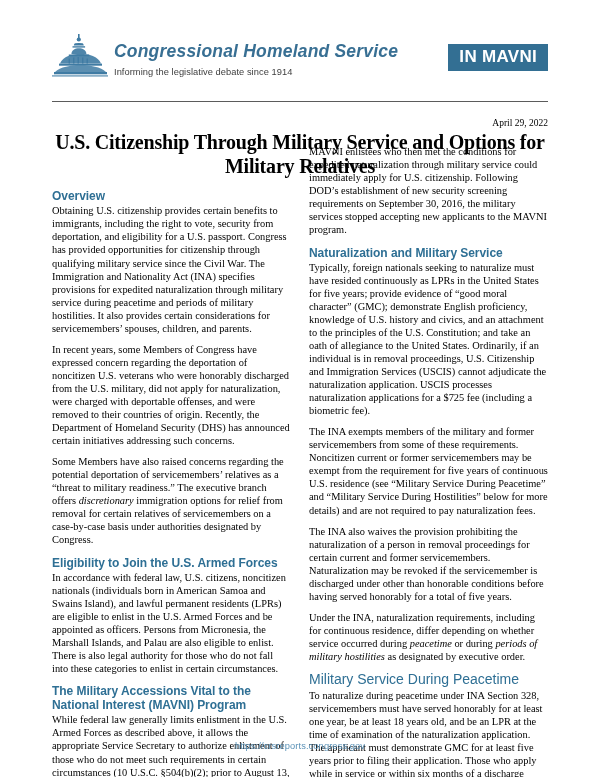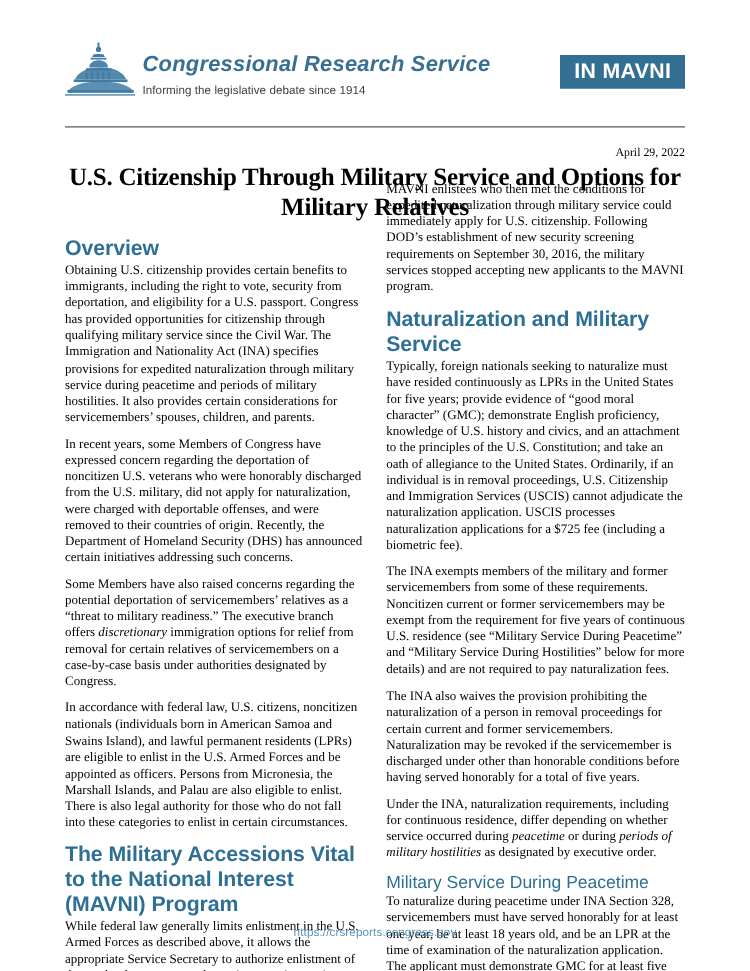--- a/index.html
+++ b/index.html
@@ -109,21 +109,21 @@
   }
   .col {
     width: 239px;
     flex: 0 0 239px;
   }
   .col.right { position: relative; top: -44px; }
 
   h2.section {
     font-family: "Liberation Sans", sans-serif;
     font-weight: bold;
-    font-size: 17px;
+    font-size: 12px;
     color: #2e6f94;
     margin: 9px 0 1px 0;
     line-height: 1.18;
     letter-spacing: -0.05px;
   }
   h2.section.first { margin-top: 0; }
   h3.subsection {
     font-family: "Liberation Sans", sans-serif;
     font-weight: normal;
     font-size: 14px;
@@ -179,21 +179,21 @@
             <rect x="30" y="24.5" width="1.4" height="6"></rect>
             <rect x="34.5" y="25.5" width="1.4" height="5"></rect>
             <rect x="16.6" y="25.5" width="1.4" height="5"></rect>
             <path d="M3 39 c5 -5.2 16 -6.8 25.5 -6.8 c9.5 0 20.5 1.6 25.5 6.8 z" opacity="0.85"></path>
             <rect x="2" y="39" width="53" height="2.3"></rect>
             <rect x="0" y="42.2" width="56" height="1.4" opacity="0.75"></rect>
           </g>
         </svg>
       </span>
       <span class="brand-text">
-        <div class="brand-name">Congressional Research Service</div>
+        <div class="brand-name">Congressional Homeland Service</div>
         <div class="brand-tagline">Informing the legislative debate since 1914</div>
       </span>
     </div>
 
     <div class="infocus-badge">IN MAVNI</div>
   </div>
 
   <hr class="rule">
 
   <div class="date-line">April 29, 2022</div>
@@ -201,20 +201,21 @@
 
   <div class="columns">
 
     <div class="col left">
 
       <h2 class="section first">Overview</h2>
       <p class="body">Obtaining U.S. citizenship provides certain benefits to immigrants, including the right to vote, security from deportation, and eligibility for a U.S. passport. Congress has provided opportunities for citizenship through qualifying military service since the Civil War. The Immigration and Nationality Act (INA) specifies provisions for expedited naturalization through military service during peacetime and periods of military hostilities. It also provides certain considerations for servicemembers’ spouses, children, and parents.</p>
       <p class="body">In recent years, some Members of Congress have expressed concern regarding the deportation of noncitizen U.S. veterans who were honorably discharged from the U.S. military, did not apply for naturalization, were charged with deportable offenses, and were removed to their countries of origin. Recently, the Department of Homeland Security (DHS) has announced certain initiatives addressing such concerns.</p>
       <p class="body"><span>Some Members have also raised concerns regarding the potential deportation of servicemembers’ relatives as a “threat to military readiness.” The executive branch offers </span><span class="it">discretionary</span><span> immigration options for relief from removal for certain relatives of servicemembers on a case-by-case basis under authorities designated by Congress.</span></p>
 
+      <h2 class="section">Eligibility to Join the U.S. Armed Forces</h2>
       <p class="body">In accordance with federal law, U.S. citizens, noncitizen nationals (individuals born in American Samoa and Swains Island), and lawful permanent residents (LPRs) are eligible to enlist in the U.S. Armed Forces and be appointed as officers. Persons from Micronesia, the Marshall Islands, and Palau are also eligible to enlist. There is also legal authority for those who do not fall into these categories to enlist in certain circumstances.</p>
 
       <h2 class="section">The Military Accessions Vital to the National Interest (MAVNI) Program</h2>
       <p class="body tight">While federal law generally limits enlistment in the U.S. Armed Forces as described above, it allows the appropriate Service Secretary to authorize enlistment of those who do not meet such requirements in certain circumstances (10 U.S.C. §504(b)(2); prior to August 13, 2018, the Secretary had to determine the enlistment was vital to the national interest; the language was then amended to be somewhat more restrictive). This provision was the statutory basis for the MAVNI program that was authorized by the Department of Defense (DOD) in 2008. As implemented, the MAVNI program allowed the military services to recruit certain lawfully present aliens whose medical skills and language expertise were deemed vital to the national interest. Applicants at the time of enlistment had to be asylees, refugees, holders of Temporary Protected Status</p>
     </div>
 
     <div class="col right">
 
       <p class="body">MAVNI enlistees who then met the conditions for expedited naturalization through military service could immediately apply for U.S. citizenship. Following DOD’s establishment of new security screening requirements on September 30, 2016, the military services stopped accepting new applicants to the MAVNI program.</p>
 

